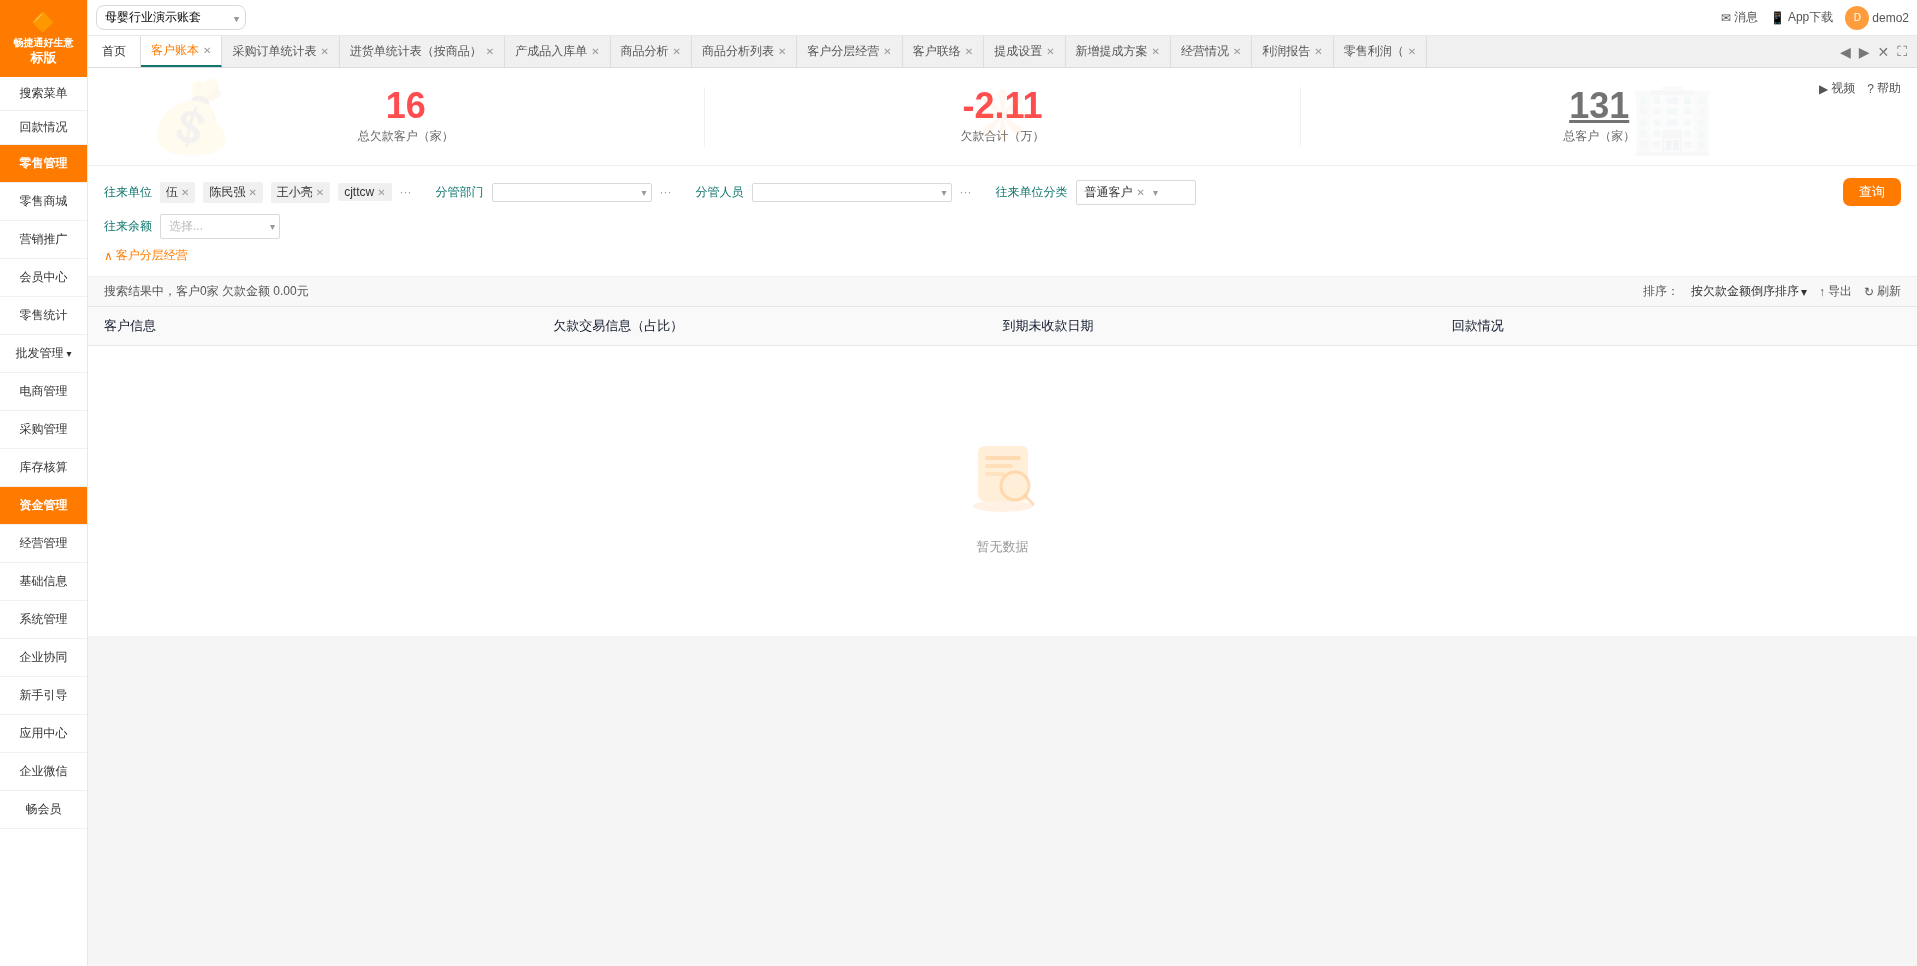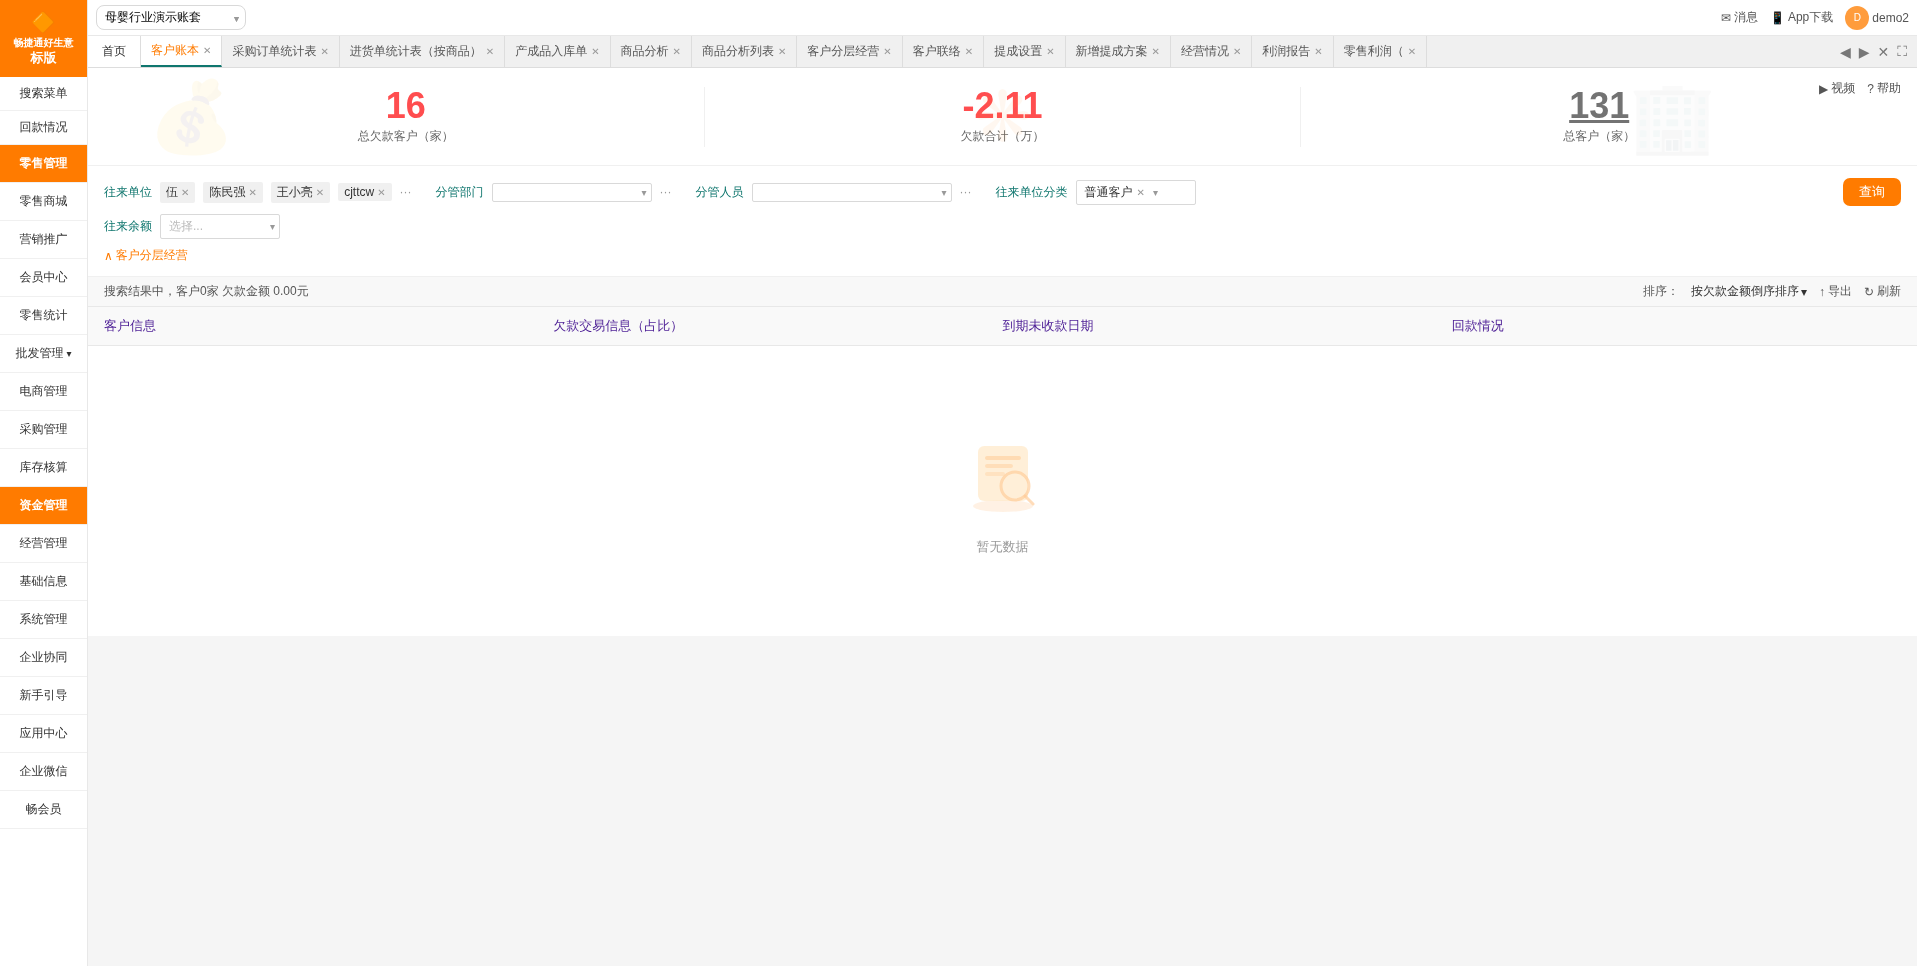--- a/index.html
+++ b/index.html
@@ -60,21 +60,21 @@
     
     .result-bar { background: #f8f8f8; padding: 6px 16px; border-bottom: 1px solid #e8e8e8; display: flex; align-items: center; justify-content: space-between; }
     .result-info { font-size: 12px; color: #555; }
     .result-actions { display: flex; align-items: center; gap: 12px; font-size: 12px; color: #555; }
     .result-actions .sort-btn { color: #333; cursor: pointer; display: flex; align-items: center; gap: 2px; }
     .result-actions .act-link { color: #555; cursor: pointer; display: flex; align-items: center; gap: 3px; }
 
     
     .table-wrap { background: #fff; }
     .table-header { display: grid; grid-template-columns: 2fr 2fr 2fr 2fr; background: #f9f9f9; border-bottom: 1px solid #e8e8e8; padding: 10px 16px; }
-    .table-header .th { font-size: 13px; color: #4c1d95; font-weight: 500; }
+    .table-header .th { font-size: 13px; color: #0f172a; font-weight: 500; }
 
     
     .empty-state { display: flex; flex-direction: column; align-items: center; justify-content: center; padding: 80px 0; }
     .empty-icon { font-size: 80px; color: #ffd0a0; opacity: 0.7; margin-bottom: 12px; }
     .empty-text { color: #999; font-size: 13px; }
 
     
     .query-btn { background: #ff7b00; color: white; border: none; border-radius: 7px; padding: 5px 16px; font-size: 13px; cursor: pointer; white-space: nowrap; }
 
     .inline-select { border: 1px solid #d9d9d9; border-radius: 2px; padding: 3px 4px 3px 8px; font-size: 12px; color: #333; background: #fff; display: inline-flex; align-items: center; gap: 4px; cursor: pointer; min-width: 100px; }

